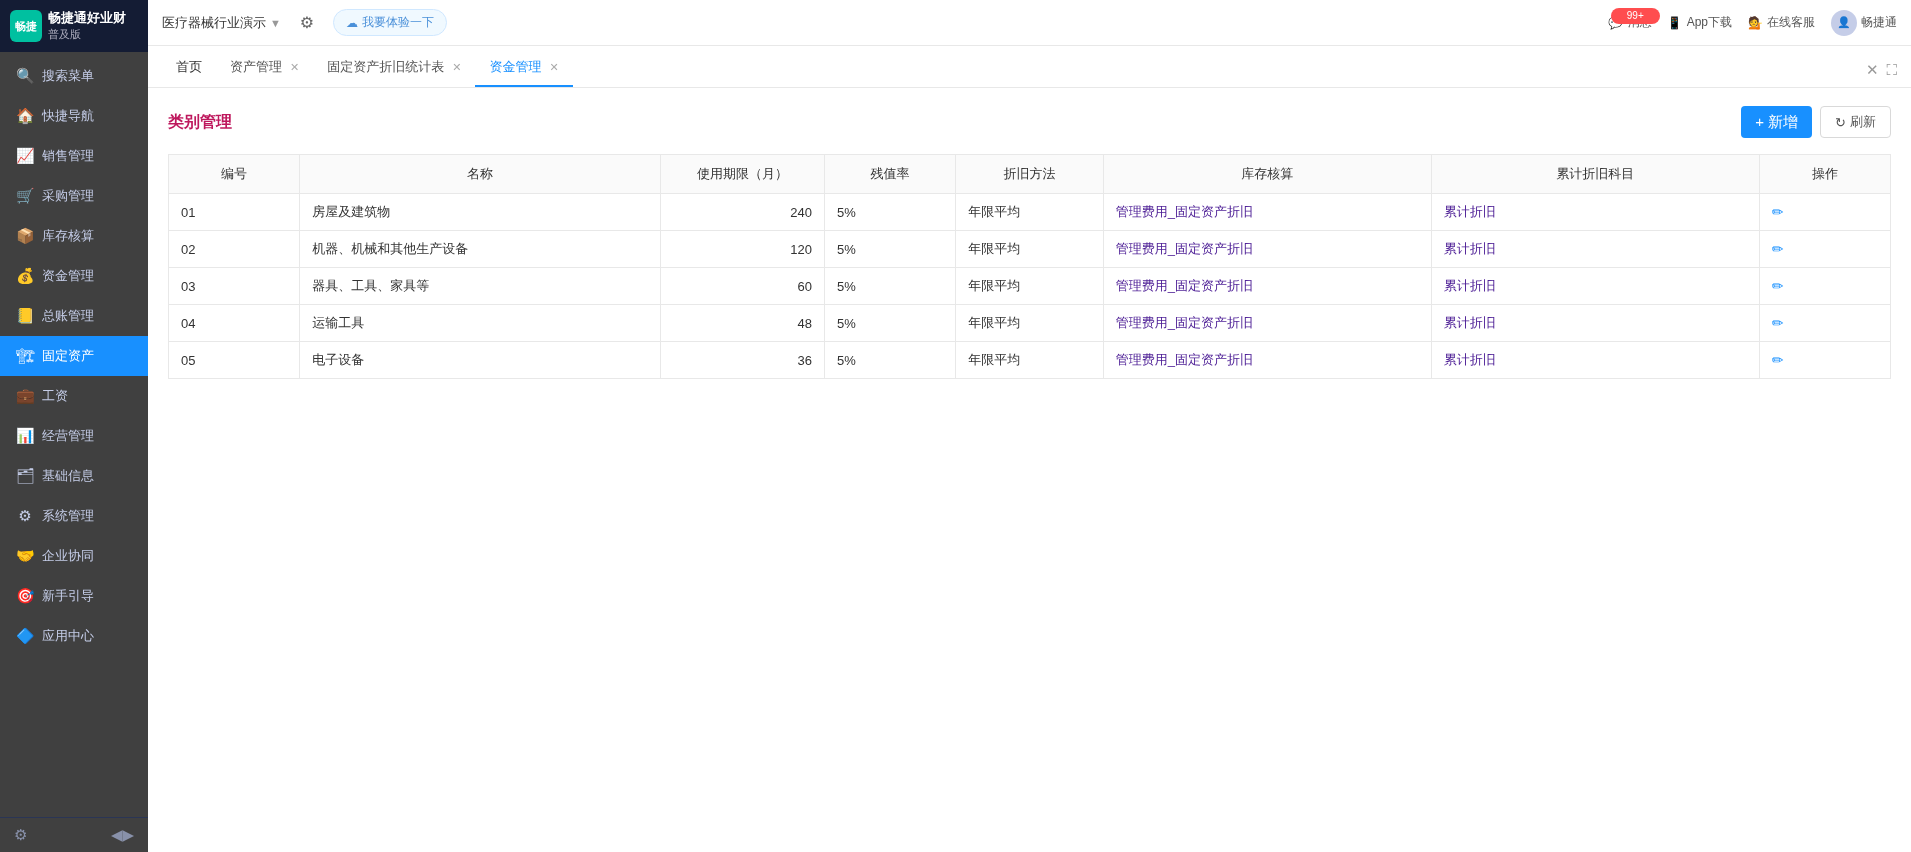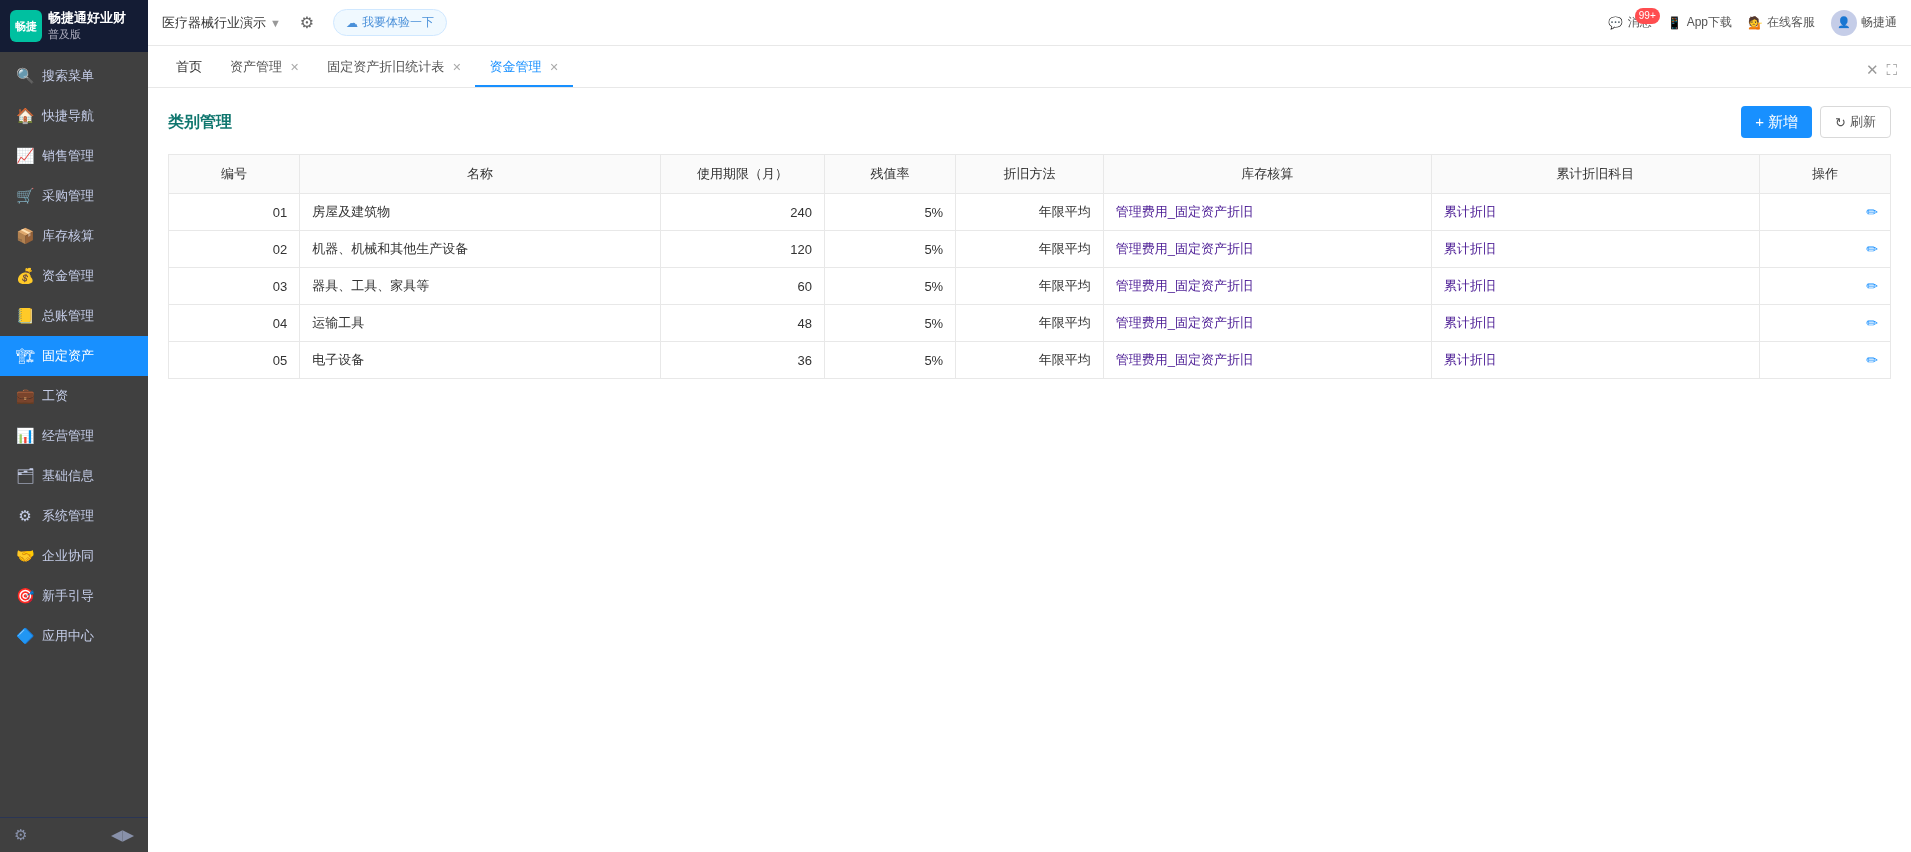--- a/index.html
+++ b/index.html
@@ -89,21 +89,21 @@
       background: #f0f9ff; border: 1px solid #d0e8ff;
       border-radius: 14px; padding: 4px 12px;
       font-size: 12px; color: #4a90d9; cursor: pointer;
     }
     .top-header-right { display: flex; align-items: center; gap: 16px; }
     .header-action { display: flex; align-items: center; gap: 4px; color: #555; cursor: pointer; font-size: 12px; }
     .badge-wrap { position: relative; }
     .badge {
       position: absolute; top: -6px; right: -8px;
       background: #ff4d4f; color: #fff; font-size: 10px;
-      border-radius: 8px; padding: 0 4px; min-width: 16px; text-align: center;
+      border-radius: 8px; padding: 0 16px; min-width: 16px; text-align: center;
       line-height: 16px;
     }
     .user-avatar { width: 26px; height: 26px; border-radius: 50%; background: #c5cde8; display: flex; align-items: center; justify-content: center; font-size: 11px; color: #666; }
 
     
     .tab-bar {
       background: #fff;
       height: 42px;
       display: flex;
       align-items: flex-end;
@@ -135,21 +135,21 @@
       flex: 1;
       padding: 18px 20px;
       overflow: auto;
       background: #fff;
     }
 
     .page-title-row {
       display: flex; align-items: center; justify-content: space-between;
       margin-bottom: 16px;
     }
-    .page-title { font-size: 16px; font-weight: bold; color: #0f766e; }
+    .page-title { font-size: 16px; font-weight: bold; color: #be185d; }
     .action-buttons { display: flex; gap: 8px; }
     .btn-primary {
       background: #1890ff; color: #fff; border: none;
       border-radius: 4px; padding: 6px 14px;
       font-size: 15px; cursor: pointer;
       display: flex; align-items: center; gap: 4px;
     }
     .btn-default {
       background: #fff; color: #555; border: 1px solid #d9d9d9;
       border-radius: 4px; padding: 6px 14px;
@@ -171,21 +171,21 @@
       text-align: center;
       color: #333;
       font-weight: 500;
     }
     .data-table td {
       border: 1px solid #e8e8e8;
       padding: 9px 12px;
       color: #333;
     }
     .data-table .col-number { text-align: right; }
-    .data-table .col-center { text-align: right; }
+    .data-table .col-center { text-align: left; }
     .link-text { color: #4c1d95; cursor: pointer; }
     .edit-icon { color: #1890ff; cursor: pointer; font-size: 14px; }
 
     .col-id { width: 80px; }
     .col-name { width: 220px; }
     .col-period { width: 100px; }
     .col-residual { width: 80px; }
     .col-method { width: 90px; }
     .col-expense { width: 200px; }
     .col-accumulated { width: 200px; }

